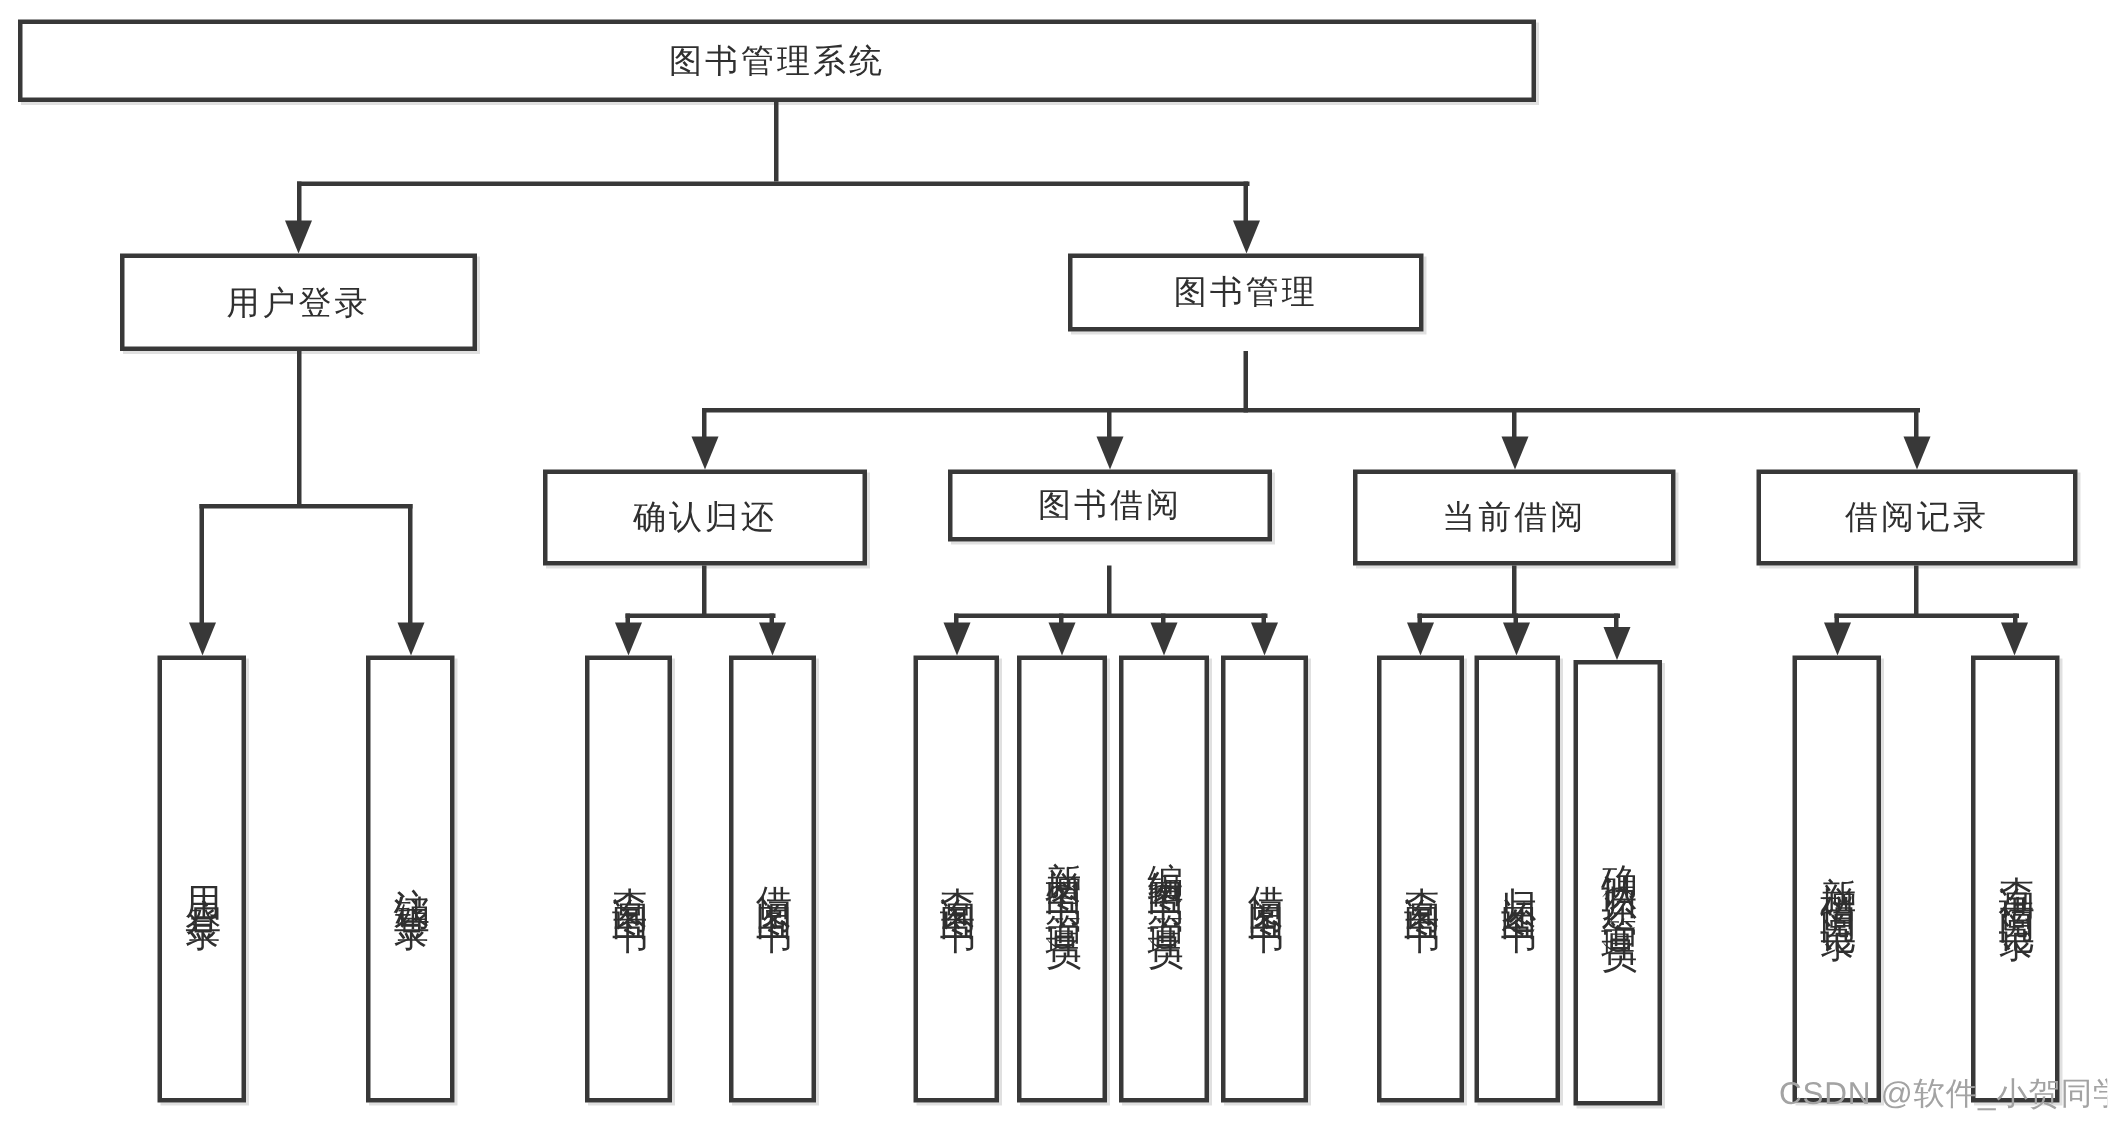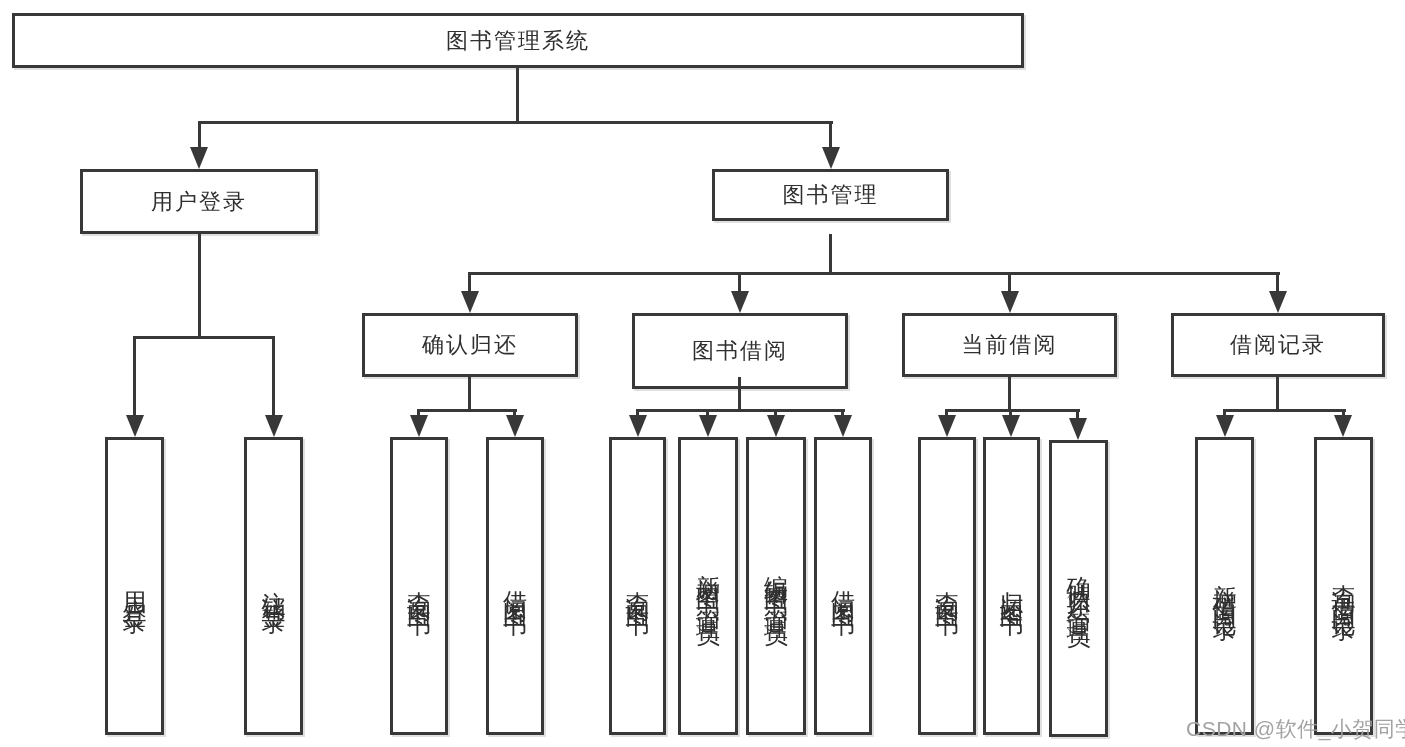--- a/index.html
+++ b/index.html
@@ -64,21 +64,21 @@
   <div class="hbox" style="left:80px;top:169px;width:238px;height:65px">
     <span>用户登录</span>
   </div>
   <div class="hbox" style="left:712px;top:169px;width:237px;height:52px">
     <span>图书管理</span>
   </div>
 
   <div class="hbox" style="left:362px;top:313px;width:216px;height:64px">
     <span>确认归还</span>
   </div>
-  <div class="hbox" style="left:632px;top:313px;width:216px;height:76px">
+  <div class="hbox" style="left:632px;top:313px;width:216px;height:48px">
     <span>图书借阅</span>
   </div>
   <div class="hbox" style="left:1171px;top:313px;width:214px;height:64px">
     <span>借阅记录</span>
   </div>
   <div class="hbox" style="left:902px;top:313px;width:215px;height:64px">
     <span>当前借阅</span>
   </div>
 
   <div class="vbox" style="left:105px;width:59px">

